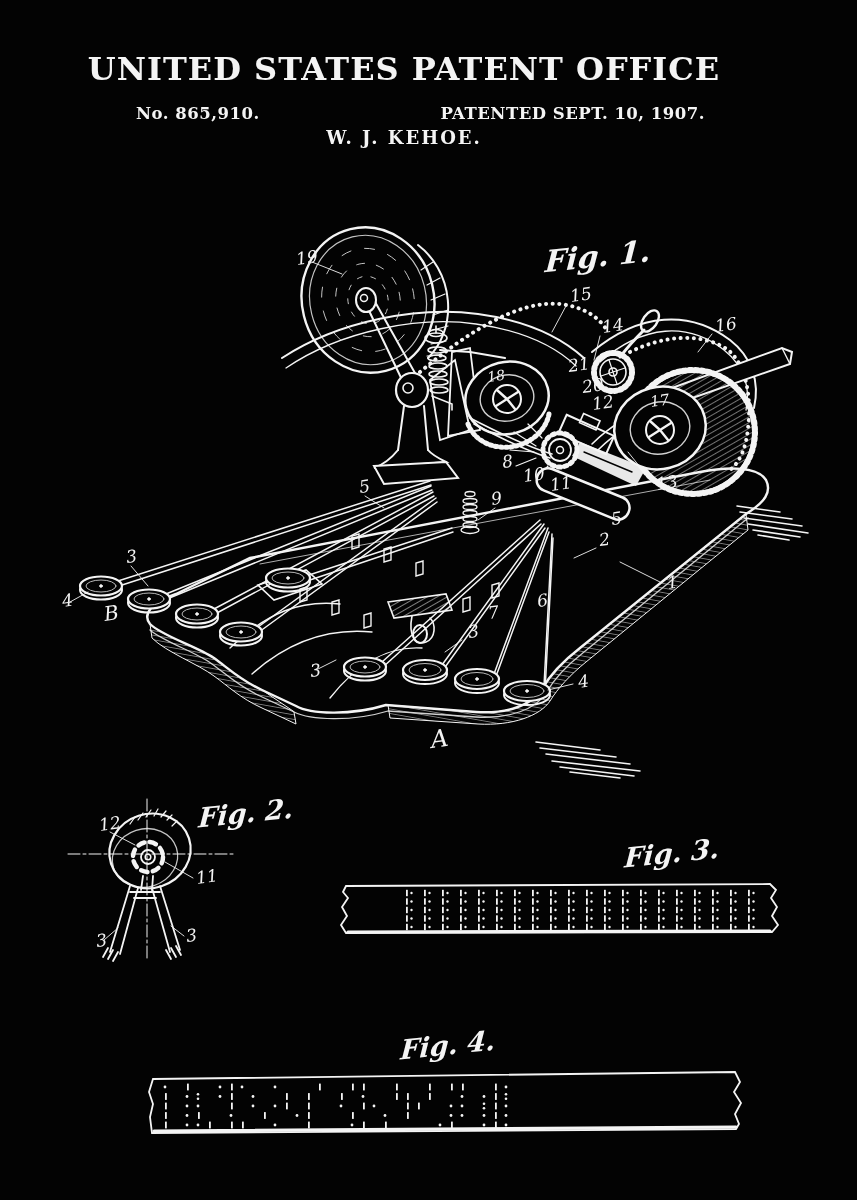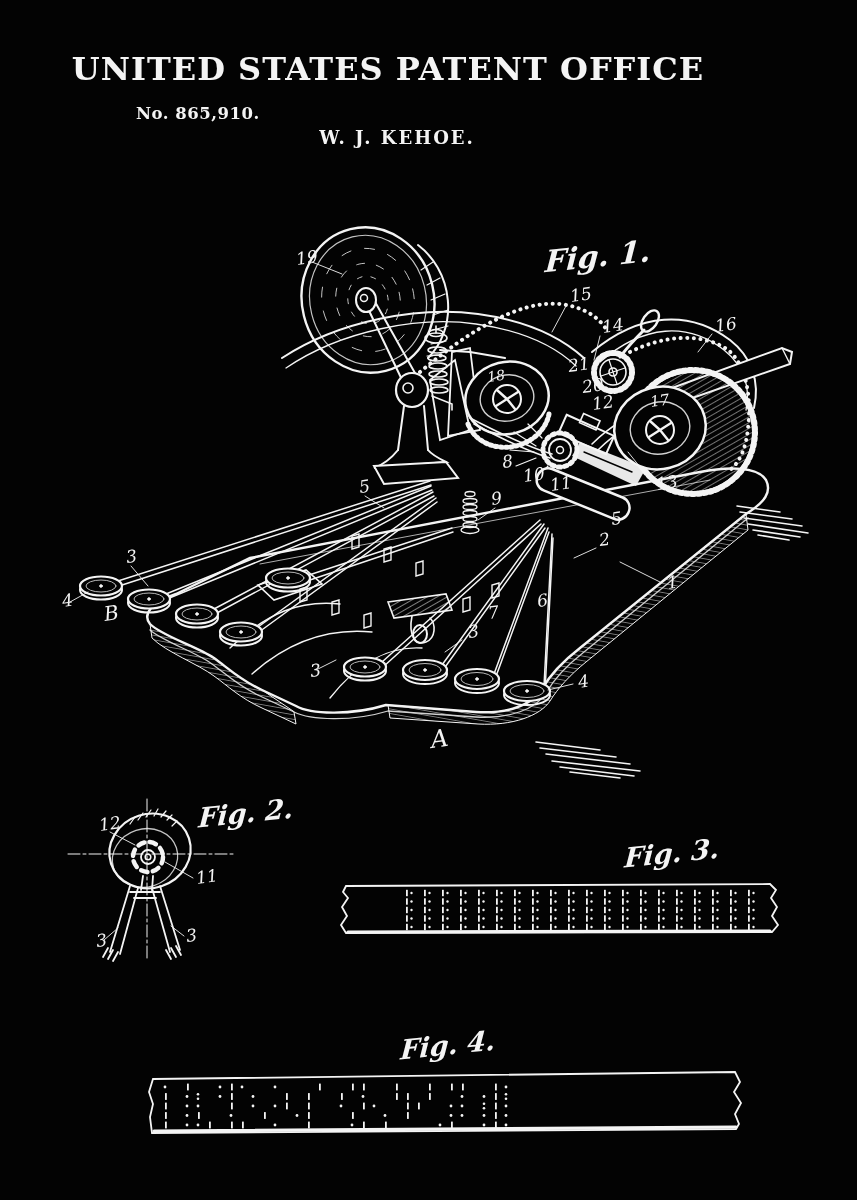--- a/index.html
+++ b/index.html
@@ -1,41 +1,42 @@
 <!DOCTYPE html>
 <html><head>
 <meta charset="utf-8">
 <style>
   html,body{margin:0;padding:0;background:#030303;}
   #poster{position:relative;width:857px;height:1200px;background:#030303;color:#f4f4f4;
           font-family:"DejaVu Serif",serif;overflow:hidden;}
-  .hdr{position:absolute;left:0;width:776px;text-align:center;white-space:nowrap;}
+  .hdr{position:absolute;left:16px;width:776px;text-align:center;white-space:nowrap;}
   #title{top:50px;font-size:32px;font-weight:bold;letter-spacing:1px;}
   #patno{position:absolute;left:136px;top:104px;font-size:16.5px;font-weight:bold;letter-spacing:.5px;}
   #patdate{position:absolute;right:152px;top:104px;font-size:16.5px;font-weight:bold;letter-spacing:.5px;}
-  #inventor{top:127px;font-size:18px;font-weight:bold;letter-spacing:2px;margin-left:9px;}
+  #inventor{top:127px;font-size:18px;font-weight:bold;letter-spacing:2px;}
   #invention{top:149px;font-size:17px;font-weight:bold;letter-spacing:3px;}
   #application{top:170px;font-size:12.5px;font-weight:bold;letter-spacing:1.6px;}
   .caption{position:absolute;font-style:italic;font-weight:bold;white-space:nowrap;
            transform:translate(-50%,-50%) rotate(-6deg) skewX(-10deg);}
   #cap1{left:598px;top:256px;font-size:30px;}
   #cap2{left:246px;top:813px;font-size:27px;}
   #cap3{left:672px;top:853px;font-size:27px;}
   #cap4{left:448px;top:1045px;font-size:27px;}
   svg{position:absolute;left:0;top:0;}
   svg *{vector-effect:non-scaling-stroke;}
   .plabel{font-family:"DejaVu Serif",serif;font-style:italic;fill:#f4f4f4;}
 </style>
 </head>
 <body>
 
 <div id="poster">
 
   <div class="hdr" id="title">UNITED STATES PATENT OFFICE</div>
   <div id="patno">No. 865,910.</div>
+  <div id="patdate">PATENTED SEPT. 10, 1907.</div>
   <div class="hdr" id="inventor">W. J. KEHOE.</div>
 
   <div class="caption" id="cap1">Fig. 1.</div>
   <div class="caption" id="cap2">Fig. 2.</div>
   <div class="caption" id="cap3">Fig. 3.</div>
   <div class="caption" id="cap4">Fig. 4.</div>
 
   <svg width="857" height="1200" viewBox="0 0 857 1200" stroke="#f4f4f4" fill="none" stroke-linecap="round">
     <defs>
       <pattern id="hp" patternUnits="userSpaceOnUse" width="5" height="5" patternTransform="rotate(60)">

